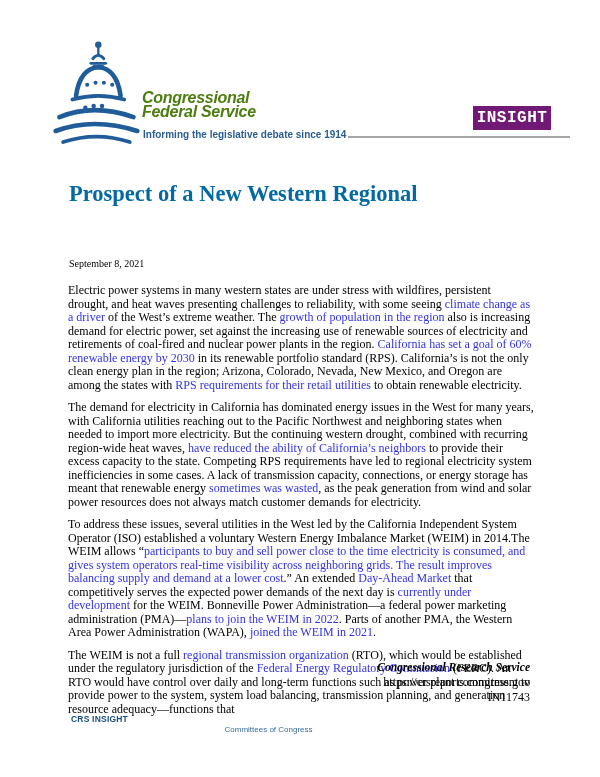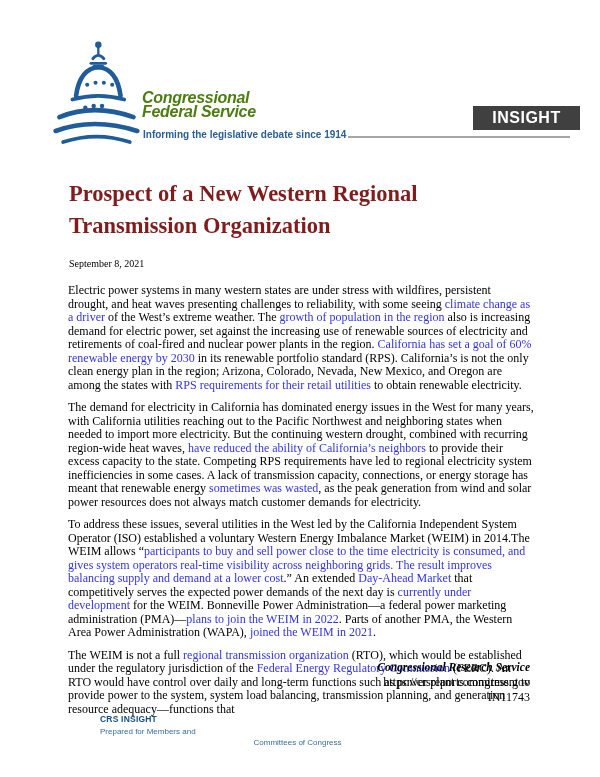--- a/index.html
+++ b/index.html
@@ -14,43 +14,42 @@
     font-family:"Liberation Sans", sans-serif; font-style:italic; font-weight:bold;
     font-size:16px; line-height:14px; letter-spacing:-0.3px; white-space:nowrap;
   }
   .tagline {
     position:absolute; left:143px; top:129px; color:#2A5E93;
     font-family:"Liberation Sans", sans-serif; font-size:10px; font-weight:bold;
     white-space:nowrap;
   }
   .header-rule { position:absolute; left:348px; top:136px; width:222px; height:2px; background:#A6A6A6; }
   .badge {
-    position:absolute; left:473px; top:106px; width:107px; height:24px; background:#404040;
-    color:#fff; font-family:Liberation Sans, sans-serif; font-weight:bold; font-size:16px;
+    position:absolute; left:473px; top:106px; width:78px; height:24px; background:#701a75;
+    color:#fff; font-family:Liberation Mono, monospace; font-weight:bold; font-size:16px;
     display:flex; align-items:center; justify-content:center; letter-spacing:0.5px;
   }
   
   .title {
     position:absolute; left:69px; top:178px; font-size:22.5px; font-weight:bold;
-    line-height:32px; color:#7f1d1d;
+    line-height:32px; color:#0369a1;
   }
   .date { position:absolute; left:69px; top:258px; font-size:10px; }
   
   .body { position:absolute; left:68px; top:284px; width:466px; font-size:12px; line-height:13.5px; }
   .body p { margin:0 0 9px 0; }
   a.link { color:#3333E0; text-decoration:none; cursor:pointer; }
   
   .footer { position:absolute; right:70px; top:660px; text-align:right; }
   .footer .org { font-weight:bold; font-size:11.5px; line-height:15px;font-style:italic; }
   .footer .url, .footer .docid { font-size:12px; line-height:15px; color:#000; text-decoration:none; display:block; }
   
   .bottomblock {
     position:absolute; left:71px; top:714px; width:395px;
     font-family:"Liberation Sans", sans-serif;
-    margin-left:29px;
   }
   .brand { font-weight:bold; font-size:8.5px; color:#174E7F; letter-spacing:0.2px; }
   .prepared { font-size:8px; line-height:11px; color:#3A6C9E; margin-top:2px; }
   .committees-row { display:flex; align-items:center; gap:7px;flex-direction:column; }
   .committees-row .txt { font-size:8px; line-height:11px; color:#3A6C9E; white-space:nowrap; }
   .committees-row .rule { flex:1; height:1px; background:#1F5C99; margin-top:2px; }
 </style>
 </head>
 <body>
 
@@ -84,39 +83,37 @@
     <div>Congressional</div>
     <div>Federal Service</div>
   </div>
 
   <div class="tagline">Informing the legislative debate since 1914</div>
   <div class="header-rule"></div>
   <div class="badge">INSIGHT</div>
 
   <div class="title">
     <div>Prospect of a New Western Regional</div>
-    <div>Transmission Organization</div>
   </div>
   <div class="date">September 8, 2021</div>
 
   <div class="body" id="paragraphs">
       <p><span>Electric power systems in many western states are under stress with wildfires, persistent drought, and heat waves presenting challenges to reliability, with some seeing </span><a class="link" href="#">climate change as a driver</a><span> of the West’s extreme weather. The </span><a class="link" href="#">growth of population in the region</a><span> also is increasing demand for electric power, set against the increasing use of renewable sources of electricity and retirements of coal-fired and nuclear power plants in the region. </span><a class="link" href="#">California has set a goal of 60% renewable energy by 2030</a><span> in its renewable portfolio standard (RPS). California’s is not the only clean energy plan in the region; Arizona, Colorado, Nevada, New Mexico, and Oregon are among the states with </span><a class="link" href="#">RPS requirements for their retail utilities</a><span> to obtain renewable electricity.</span></p>
       <p><span>The demand for electricity in California has dominated energy issues in the West for many years, with California utilities reaching out to the Pacific Northwest and neighboring states when needed to import more electricity. But the continuing western drought, combined with recurring region-wide heat waves, </span><a class="link" href="#">have reduced the ability of California’s neighbors</a><span> to provide their excess capacity to the state. Competing RPS requirements have led to regional electricity system inefficiencies in some cases. A lack of transmission capacity, connections, or energy storage has meant that renewable energy </span><a class="link" href="#">sometimes was wasted</a><span>, as the peak generation from wind and solar power resources does not always match customer demands for electricity.</span></p>
       <p><span>To address these issues, several utilities in the West led by the California Independent System Operator (ISO) established a voluntary Western Energy Imbalance Market (WEIM) in 2014.The WEIM allows “</span><a class="link" href="#">participants to buy and sell power close to the time electricity is consumed, and gives system operators real-time visibility across neighboring grids. The result improves balancing supply and demand at a lower cost</a><span>.” An extended </span><a class="link" href="#">Day-Ahead Market</a><span> that competitively serves the expected power demands of the next day is </span><a class="link" href="#">currently under development</a><span> for the WEIM. Bonneville Power Administration—a federal power marketing administration (PMA)—</span><a class="link" href="#">plans to join the WEIM in 2022</a><span>. Parts of another PMA, the Western Area Power Administration (WAPA), </span><a class="link" href="#">joined the WEIM in 2021</a><span>.</span></p>
       <p><span>The WEIM is not a full </span><a class="link" href="#">regional transmission organization</a><span> (RTO), which would be established under the regulatory jurisdiction of the </span><a class="link" href="#">Federal Energy Regulatory Commission</a><span> (FERC). An RTO would have control over daily and long-term functions such as power plant commitment to provide power to the system, system load balancing, transmission planning, and generation resource adequacy—functions that</span></p>
     </div>
 
   <div class="footer">
     <div class="org">Congressional Research Service</div>
     <a class="url" href="#">https://crsreports.congress.gov</a>
     <div class="docid">IN11743</div>
   </div>
 
   <div class="bottomblock">
     <div class="brand">CRS INSIGHT</div>
-    <div class="prepared">Prepared for Members and</div>
     <div class="committees-row">
       <span class="txt">Committees of Congress</span>
       <span class="rule"></span>
     </div>
   </div>
 
 </div>
 
 </body></html>

